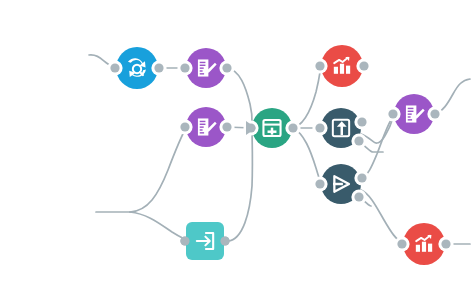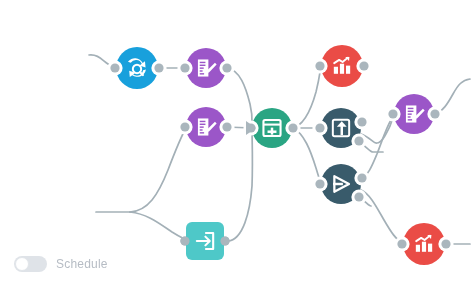--- a/index.html
+++ b/index.html
@@ -245,20 +245,14 @@
           <circle cx="225" cy="241" r="4.6" fill="#aab6bd"></circle>
           <rect x="186" y="222" width="38" height="38" rx="6" ry="6" fill="#4ec8c8"></rect>
           <circle cx="185" cy="241" r="4.6" fill="#aab6bd"></circle>
           <circle cx="225" cy="241" r="4.6" fill="#aab6bd"></circle>
           <use x="0" y="0" href="#ic-login-arrow" transform="translate(205,241) scale(0.95)"></use>
         </g>
         <path d="M 246 121 L 256 128 L 246 135 Z" fill="#aab6bd"></path>
       </g>
   </svg>
 
-  <div id="schedule-bar">
-    <div id="schedule-toggle">
-      <div class="knob"></div>
-    </div>
-    <div id="schedule-label">Schedule</div>
-  </div>
 
 </div>
 
 </body></html>

